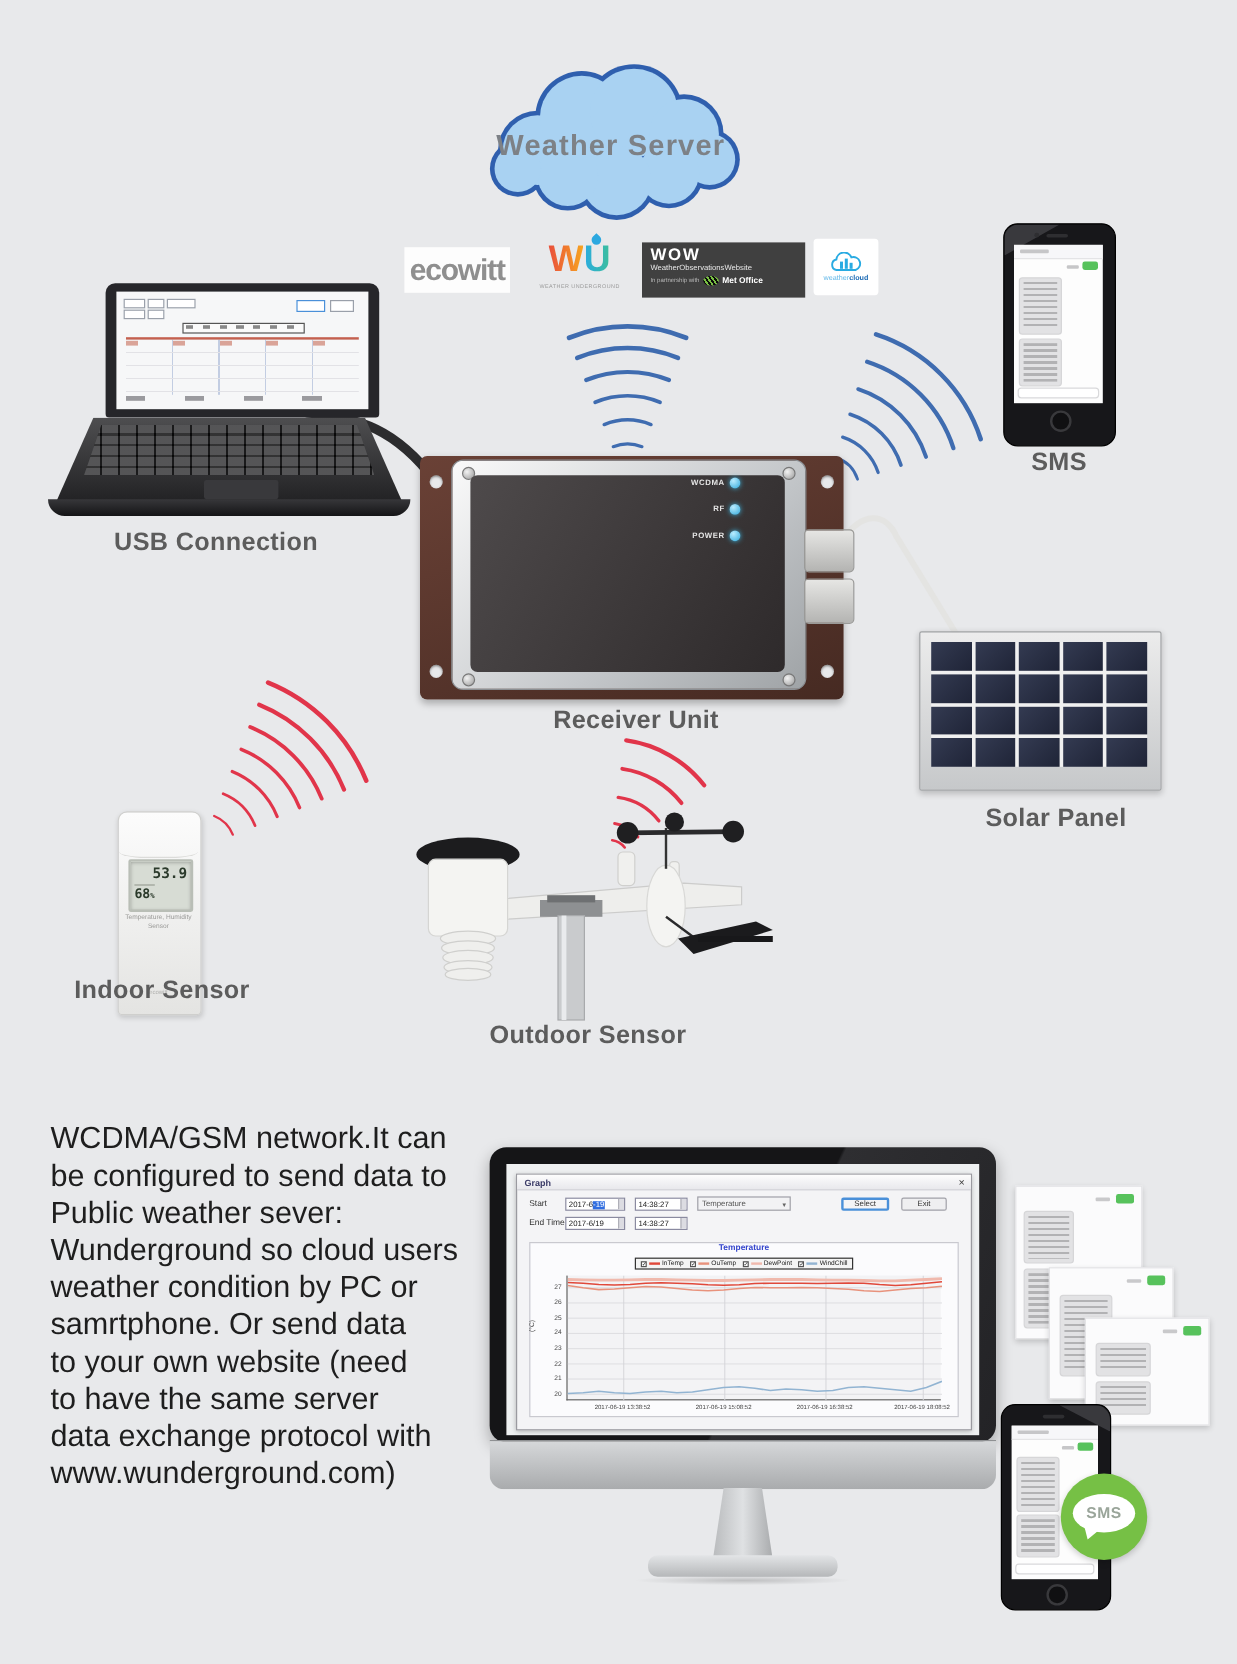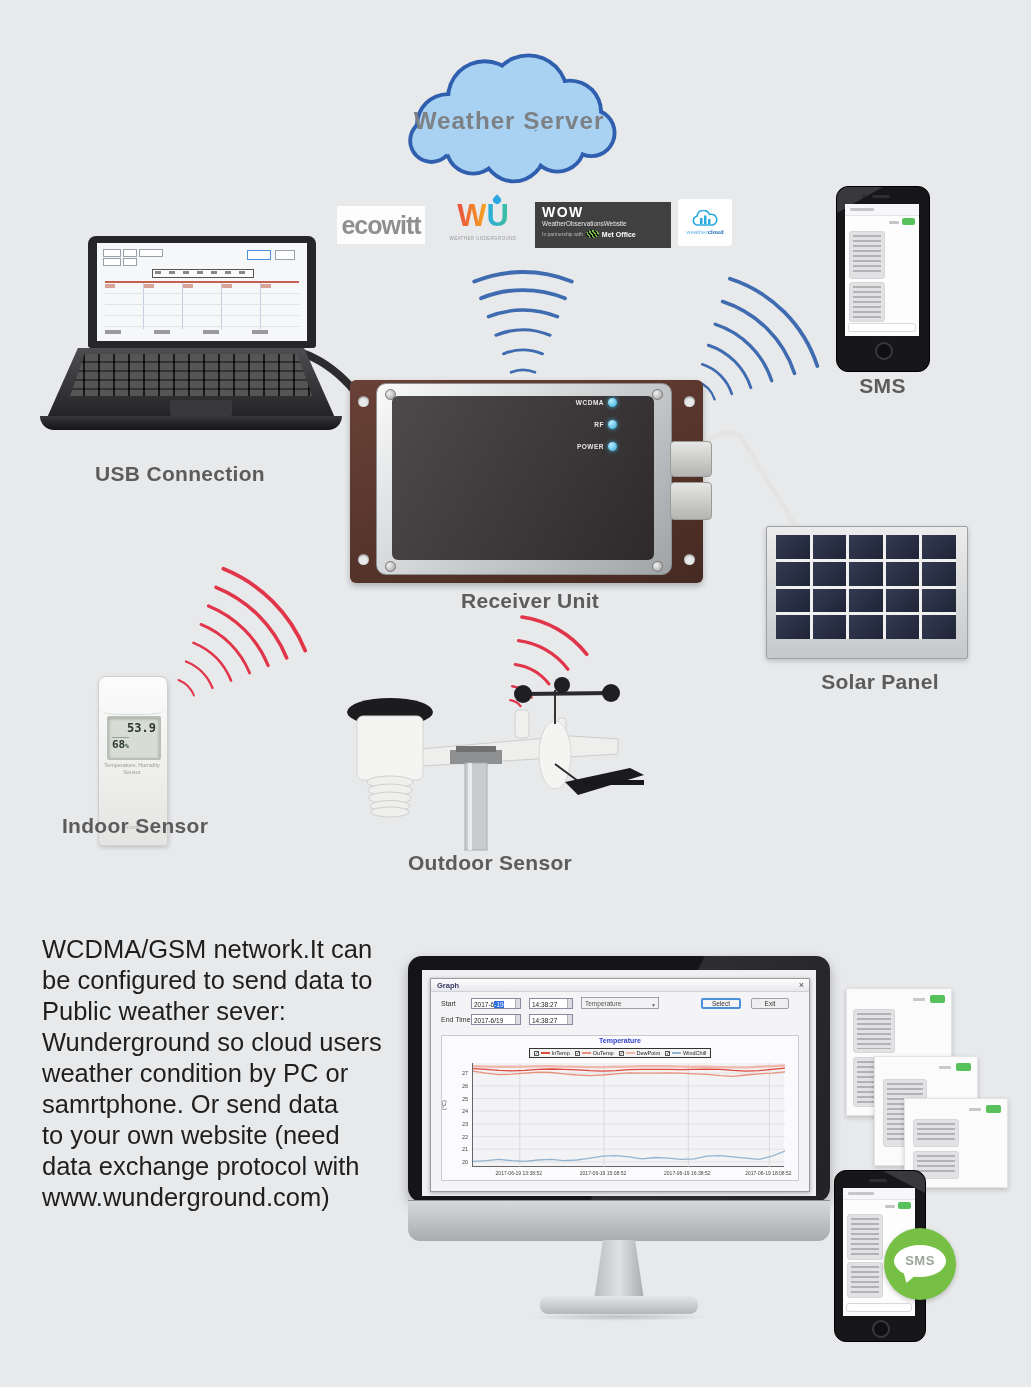--- a/index.html
+++ b/index.html
@@ -301,21 +301,21 @@
         <i></i>
       </div>
     <div class="mini-table"></div>
     <div class="mini-header"></div>
     <div class="mini-xlabels"></div>
   </div>
   <div class="abs lap-base"></div>
   <div class="abs lap-kb"></div>
   <div class="abs lap-pad"></div>
   <div class="abs lap-lip"></div>
-  <div class="label" style="left:80px;top:440px;width:200px;margin-top:22px;">USB Connection</div>
+  <div class="label" style="left:80px;top:440px;width:200px;">USB Connection</div>
 
   <div class="abs rx-plate"></div>
   <div class="rx-hole" style="left:358px;top:396px;"></div>
   <div class="rx-hole" style="left:358px;top:554px;"></div>
   <div class="rx-hole" style="left:684px;top:396px;"></div>
   <div class="rx-hole" style="left:684px;top:554px;"></div>
   <div class="abs rx-frame"></div>
   <div class="rx-screw" style="left:385px;top:389px;"></div>
   <div class="rx-screw" style="left:652px;top:389px;"></div>
   <div class="rx-screw" style="left:385px;top:561px;"></div>
@@ -420,20 +420,21 @@
   <div class="label" style="left:390px;top:851px;width:200px;">Outdoor Sensor</div>
 
   <div class="abs para">
     <div>WCDMA/GSM network.It can</div>
     <div>be configured to send data to</div>
     <div>Public weather sever:</div>
     <div>Wunderground so cloud users</div>
     <div>weather condition by PC or</div>
     <div>samrtphone. Or send data</div>
     <div>to your own website (need</div>
+    <div>to have the same server</div>
     <div>data exchange protocol with</div>
     <div>www.wunderground.com)</div>
   </div>
 
   <div class="abs mon-bezel"></div>
   <div class="abs mon-screen"></div>
   <div class="abs gwin">
     <div class="g-titlebar"></div>
     <div class="g-title">Graph</div>
     <div class="g-close">×</div>

